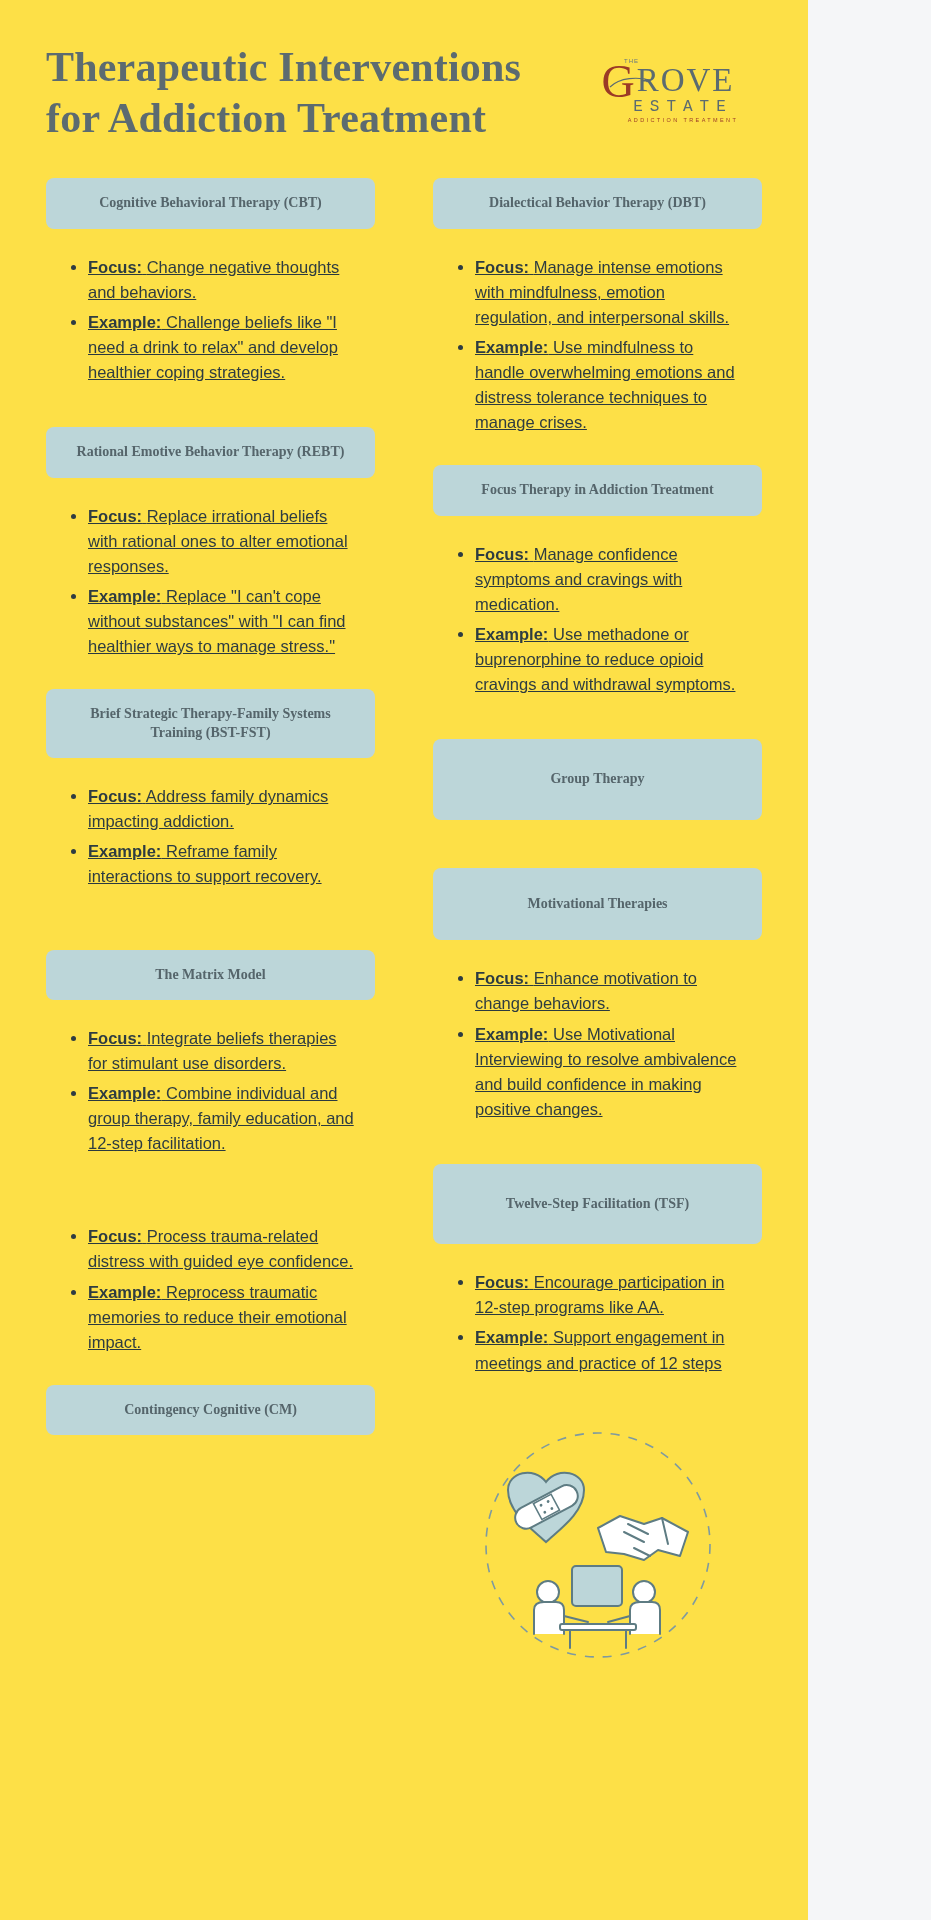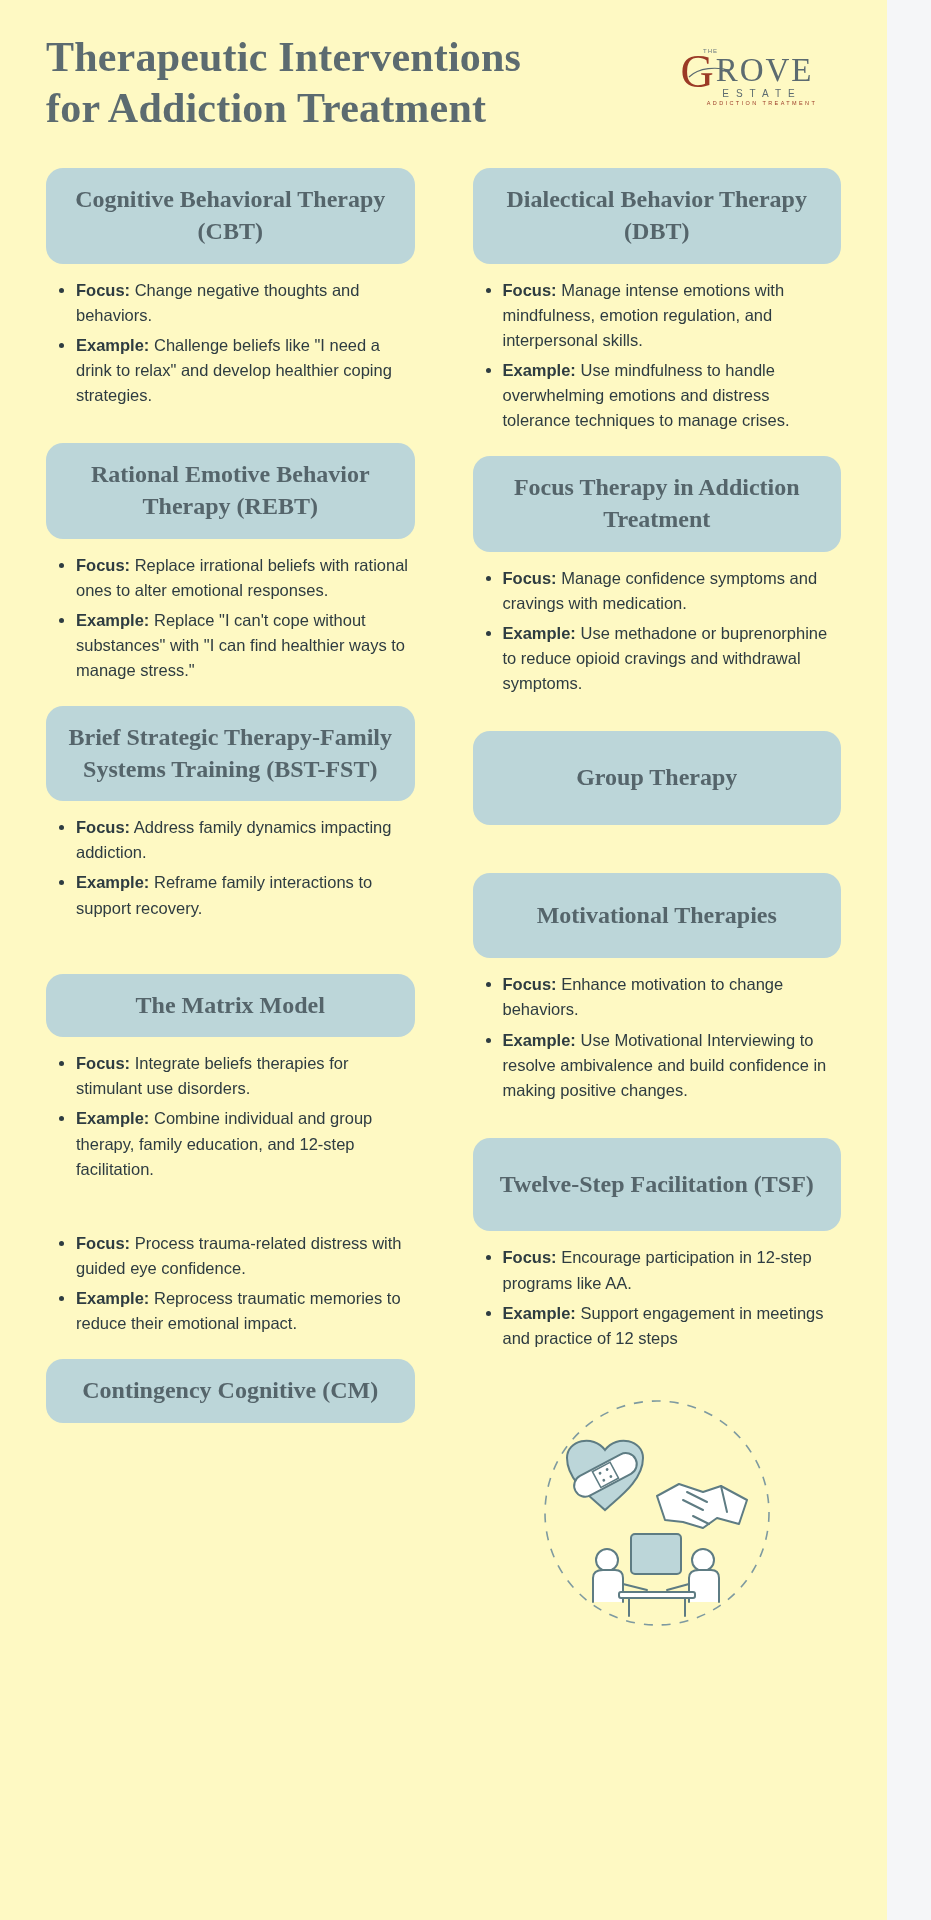--- a/index.html
+++ b/index.html
@@ -6,24 +6,24 @@
   html, body { margin: 0; padding: 0; }
   body {
     width: 931px;
     min-height: 1920px;
     background: #f5f6f8;
     font-family: "Liberation Sans", sans-serif;
     color: #2b3a3f;
   }
   .page {
     position: relative;
-    width: 887px;
+    width: 808px;
     min-height: 1920px;
-    background: #fef9c3;
-    padding: 32px 46px 0 46px;
+    background: #fde047;
+    padding: 42px 46px 0 46px;
   }
 
   
   .header {
     display: flex;
     align-items: flex-start;
     justify-content: space-between;
     margin-bottom: 34px;
   }
   .title {
@@ -69,22 +69,22 @@
     top: -2px;
   }
   .logo-word {
     font-family: "Liberation Serif", serif;
     font-size: 33px;
     letter-spacing: 2px;
     color: #5c6b70;
     line-height: 34px;
   }
   .logo-sub {
-    font-family: Liberation Sans, sans-serif;
-    font-size: 10px;
+    font-family: Liberation Mono, monospace;
+    font-size: 16px;
     letter-spacing: 7px;
     color: #5c6b70;
     margin-top: -2px;
     padding-left: 30px;
   }
   .logo-sub2 {
     font-size: 5.5px;
     letter-spacing: 2.4px;
     color: #9b3a26;
     margin-top: 1px;
@@ -103,36 +103,37 @@
   .grid {
     display: grid;
     grid-template-columns: 1fr 1fr;
     column-gap: 58px;
   }
   .col { display: flex; flex-direction: column; }
 
   .card { margin-bottom: 4px; }
   .card-head {
     background: #bcd6d9;
-    border-radius: 17px;
+    border-radius: 8px;
     padding: 16px 18px;
     text-align: center;
     font-family: "Liberation Serif", serif;
     font-weight: bold;
-    font-size: 24px;
+    font-size: 14px;
     line-height: 1.32;
     color: #55656b;
   }
   .card-body {
     padding: 14px 0 0 0;
   }
   ul.points {
-    margin: 0;
+    margin: 12px;
     padding: 0 6px 0 30px;
     list-style: disc;
+    text-decoration: underline;
   }
   ul.points li {
     font-size: 16.5px;
     line-height: 1.52;
     margin-bottom: 5px;
     color: #2e3c41;
   }
   ul.points li::marker { color: #2e3c41; }
   ul.points li b { font-weight: bold; }
 

